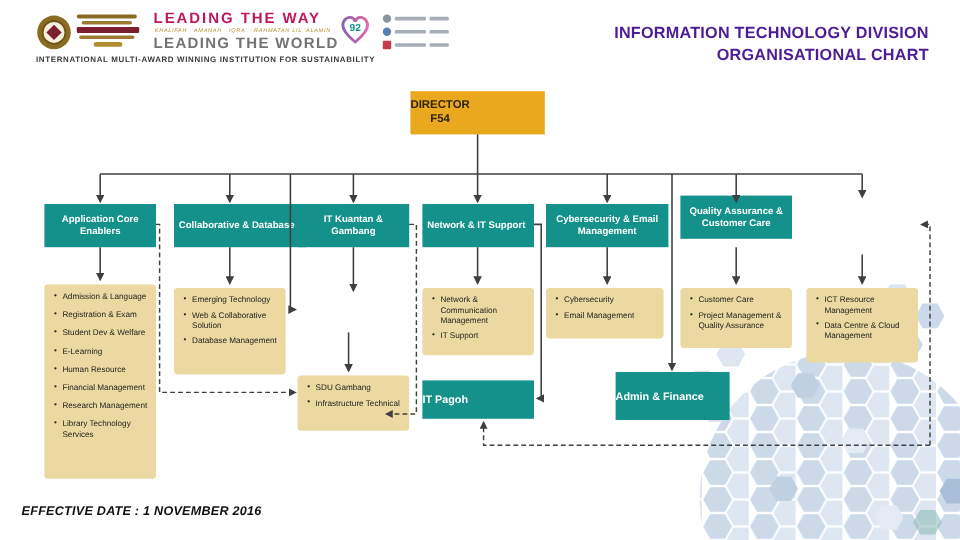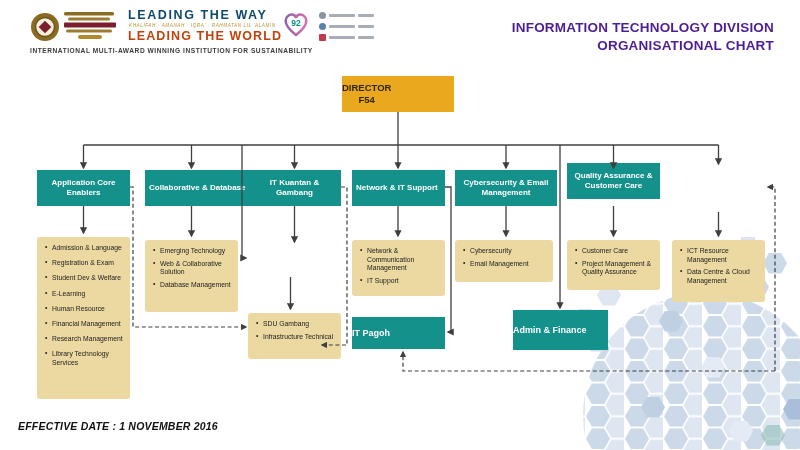--- a/index.html
+++ b/index.html
@@ -3,23 +3,23 @@
 <meta charset="utf-8">
 <style>
   html,body{margin:0;padding:0;background:#e8e8e8;}
   .canvas{position:relative;width:800px;height:450px;background:#ffffff;overflow:hidden;
           font-family:"Liberation Sans", sans-serif;}
   svg.layer{position:absolute;left:0;top:0;}
 
   
   .logo-row{position:absolute;left:28px;top:9px;display:flex;align-items:flex-start;}
   .brand{margin-left:6px;display:flex;flex-direction:column;line-height:1;}
-  .brand-line1{font-size:12.5px;font-weight:bold;color:#0c4a6e;letter-spacing:1.6px;}
+  .brand-line1{font-size:12.5px;font-weight:bold;color:#be185d;letter-spacing:1.6px;}
   .brand-tagline{font-size:4.6px;color:#b8912f;letter-spacing:.6px;margin:2px 0 2px 1px;font-style:italic;}
-  .brand-line2{font-size:12.5px;font-weight:bold;color:#c2410c;letter-spacing:1.1px;}
+  .brand-line2{font-size:12.5px;font-weight:bold;color:#737373;letter-spacing:1.1px;}
   .partners{margin-left:9px;display:flex;flex-direction:column;gap:4px;padding-top:3px;}
   .partner-row{display:flex;align-items:center;gap:3px;}
   .p-ico{width:7px;height:7px;border-radius:50%;}
   .p-bar{width:26px;height:2.5px;background:#a7aeb6;border-radius:1px;}
   .p-bar.s{width:16px;}
   .brand-subtitle{position:absolute;left:30px;top:47px;font-size:6.6px;font-weight:bold;
                   color:#3a3a3a;letter-spacing:.55px;}
   .page-title{position:absolute;right:26px;top:19px;text-align:right;font-size:13.5px;
               font-weight:bold;color:#4c1d95;line-height:1.3;letter-spacing:.2px;}
 

